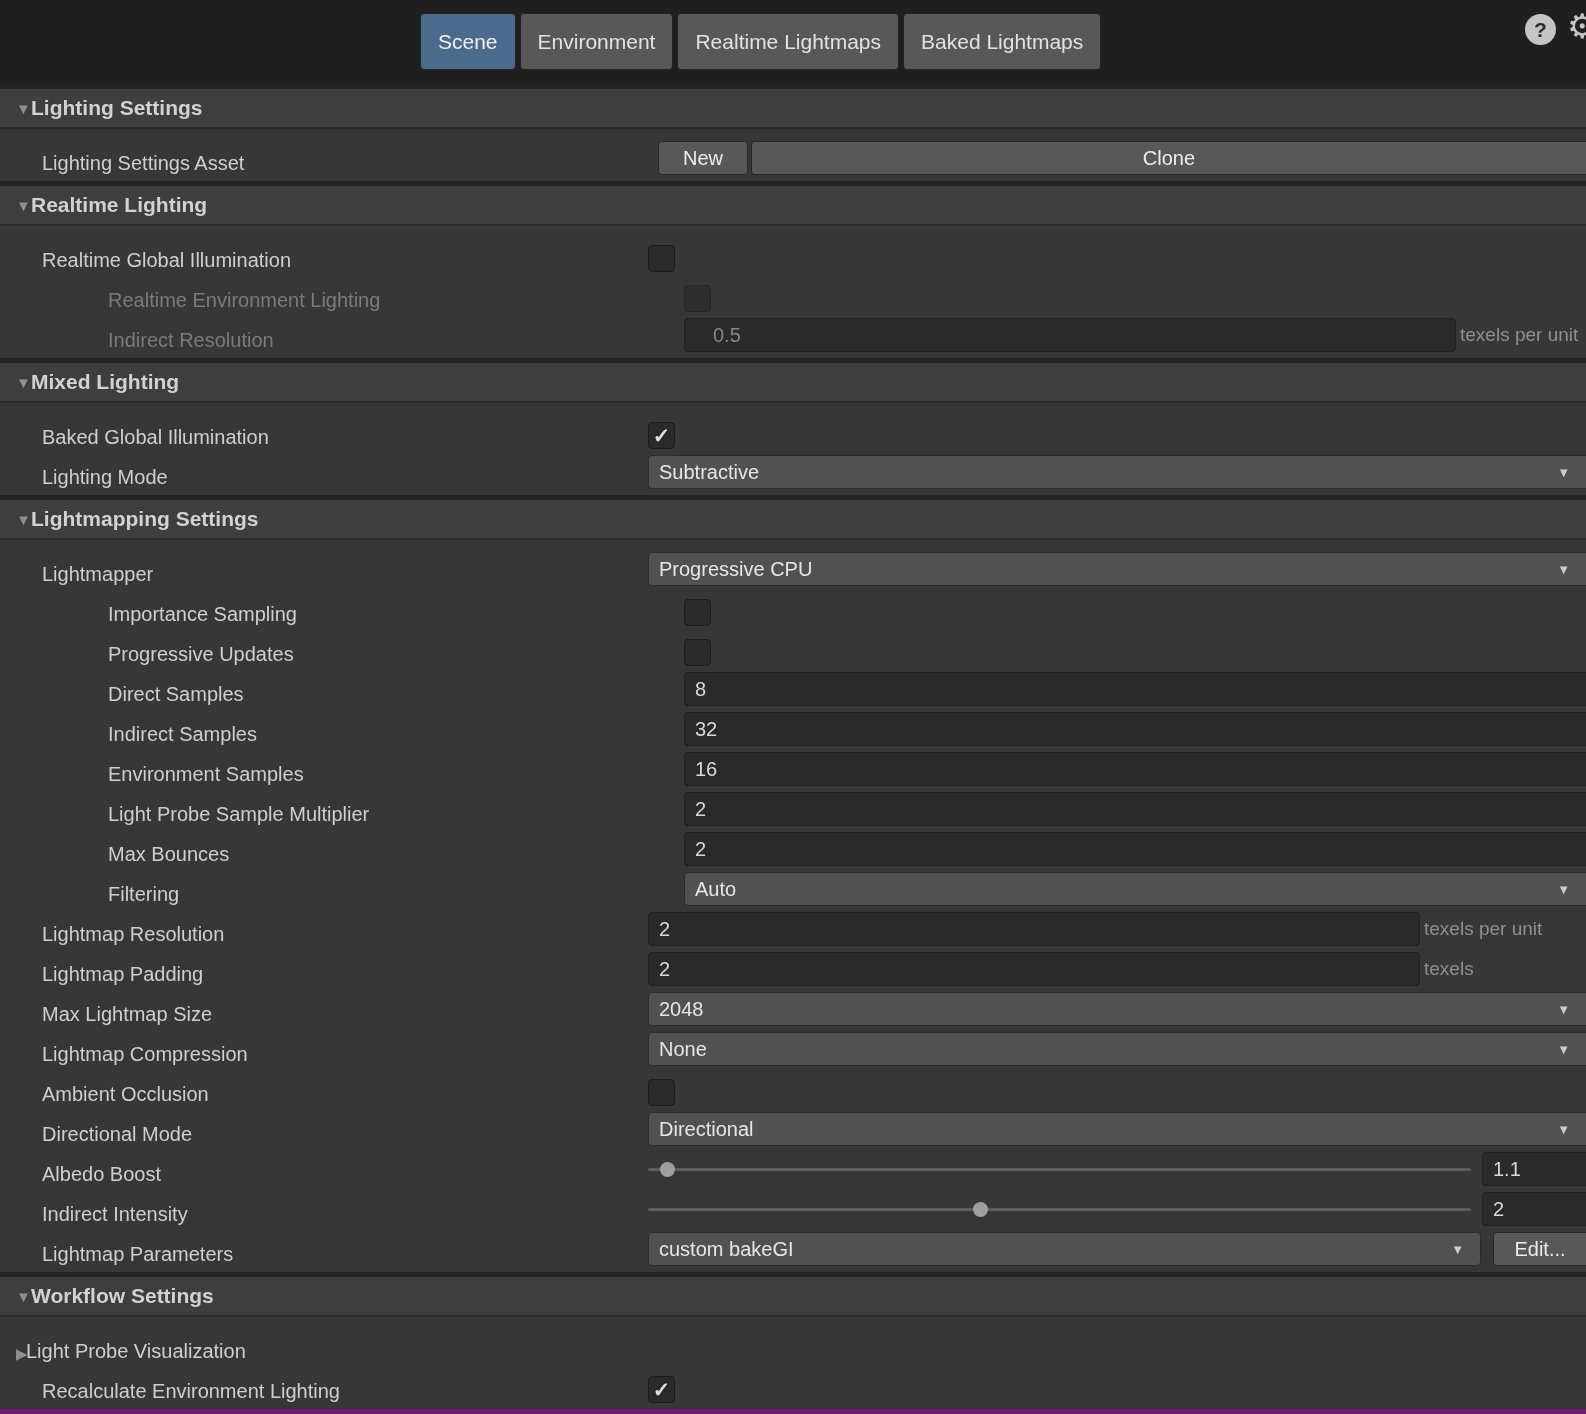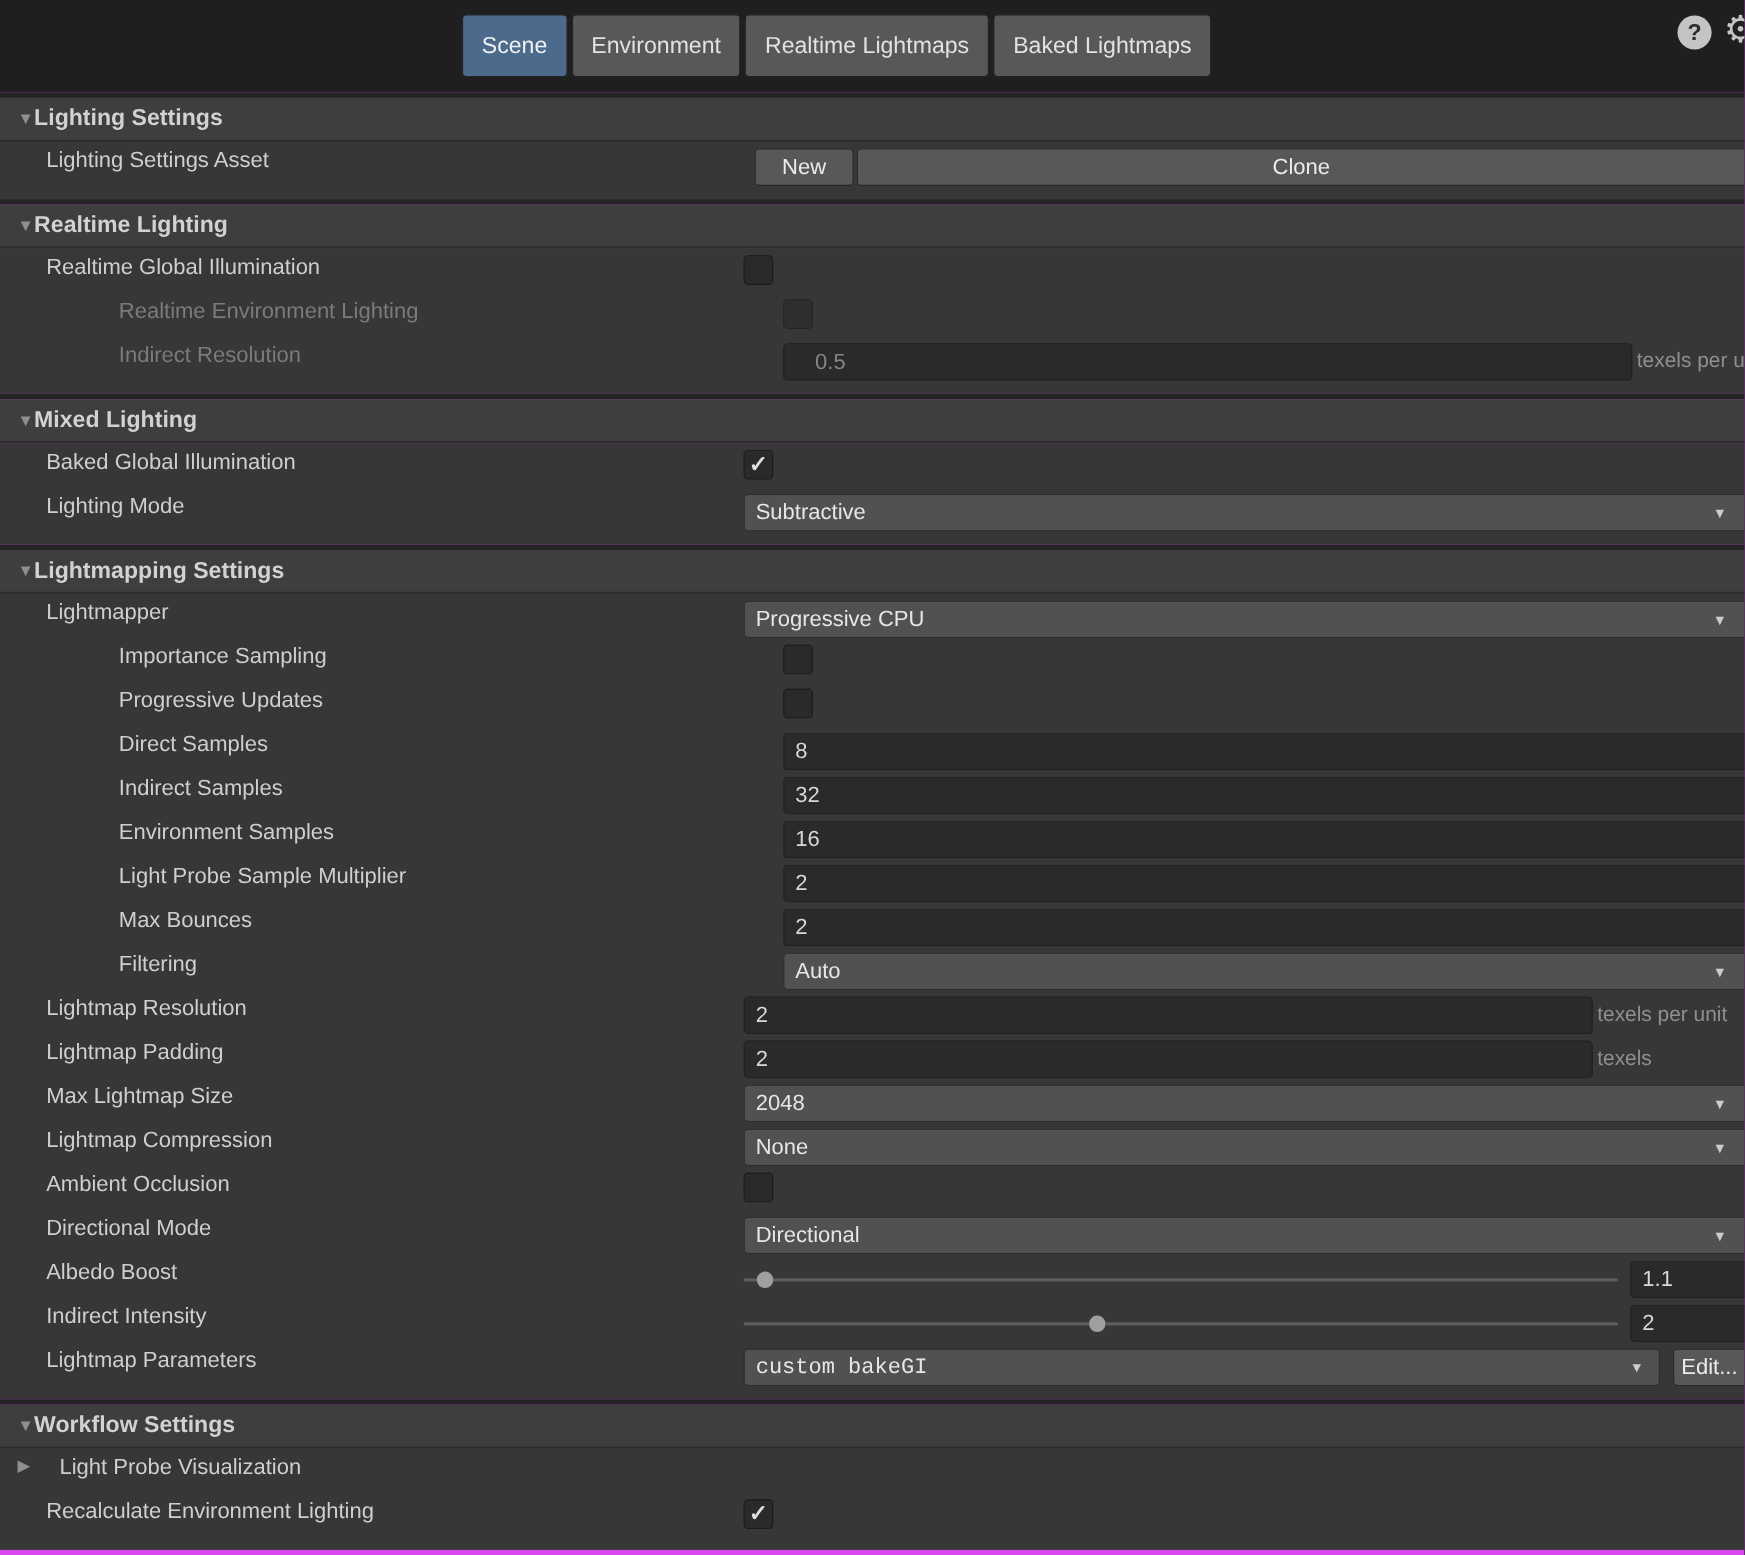--- a/index.html
+++ b/index.html
@@ -1,19 +1,19 @@
 <!DOCTYPE html>
 <html><head>
 <meta charset="utf-8">
 <style>
   * { margin:0; padding:0; box-sizing:border-box; }
   html,body { background:#1f1f1f; }
   .window {
     position:relative; width:1586px; height:1414px; overflow:hidden;
-    background:#d946ef; font-family:"Liberation Sans", sans-serif;
+    background:#701a75; font-family:"Liberation Sans", sans-serif;
     color:#cfcfcf; -webkit-font-smoothing:antialiased;
   }
   
   .tabbar { position:relative; height:84px; background:#1f1f1f; }
   .tabs { position:absolute; left:420px; top:13px; display:flex; gap:4px; }
   .tab {
     height:57px; padding:0 17px; font-family:"Liberation Sans",sans-serif;
     font-size:21px; color:#e2e2e2; background:#585858; border:1px solid #232323;
     border-radius:4px; cursor:pointer; white-space:nowrap;
   }
@@ -29,21 +29,21 @@
   
   .sec-gap { height:5px; background:#232323; }
   .sec-header {
     height:40px; background:#3e3e3e; display:flex; align-items:center;
     border-bottom:2px solid #2c2c2c; cursor:pointer;
   }
   .sec-header .tri { width:30px; padding-left:16px; font-size:15px; color:#8f8f8f; }
   .sec-title { font-size:21px; font-weight:bold; color:#d2d2d2; padding-left:1px; }
   .sec-body { padding:6px 0; background:#373737; }
   
-  .row { display:flex; align-items:flex-start; height:40px;gap:28px; }
+  .row { display:flex; align-items:flex-end; height:40px; }
   .label { width:648px; flex:0 0 648px; font-size:20px; color:#cfcfcf; padding-left:42px; white-space:nowrap; overflow:hidden; }
   .label.indent { padding-left:72px;margin-left:36px; }
   .value { flex:1; display:flex; align-items:center; position:relative; min-width:0; }
   .row.disabled .label { color:#7b7b7b; }
   .row.disabled .field { color:#858585;padding-left:28px; }
   .row.disabled .checkbox { opacity:.65; }
   
   .checkbox {
     width:27px; height:27px; background:#2a2a2a; border:1px solid #1c1c1c; border-radius:4px;
     display:flex; align-items:center; justify-content:center; cursor:pointer;
@@ -85,21 +85,21 @@
   .btn.new { width:90px; margin-left:10px; }
   .btn.clone { flex:1; margin-left:3px; border-radius:4px 0 0 4px; border-right:none; }
   
   .slider { flex:1; height:27px; position:relative; cursor:pointer; }
   .slider .track { position:absolute; left:0; right:0; top:12px; height:3px; background:#5d5d5d; border-radius:2px; }
   .slider .handle { position:absolute; top:6px; width:15px; height:15px; border-radius:50%; background:#9f9f9f; }
   .handle.pos-albedo { left:1.5%; }
   .handle.pos-indirect { left:39.5%; }
   .slider-val { width:104px; flex:0 0 104px; margin-left:11px; border-radius:4px 0 0 4px; border-right:none; }
   
-  .dropdown.params { width:833px; flex:0 0 833px;font-family:Liberation Mono, monospace; }
+  .dropdown.params { width:833px; flex:0 0 833px; }
   .btn.edit { flex:1; margin-left:12px; border-radius:4px 0 0 4px; border-right:none; }
   
   .foldout-tri { width:26px; padding-left:16px; font-size:15px; color:#8f8f8f; }
   .row .label.foldout { width:622px; flex:0 0 622px; padding-left:0; }
 </style>
 </head>
 <body>
 
 <div class="window">
 

